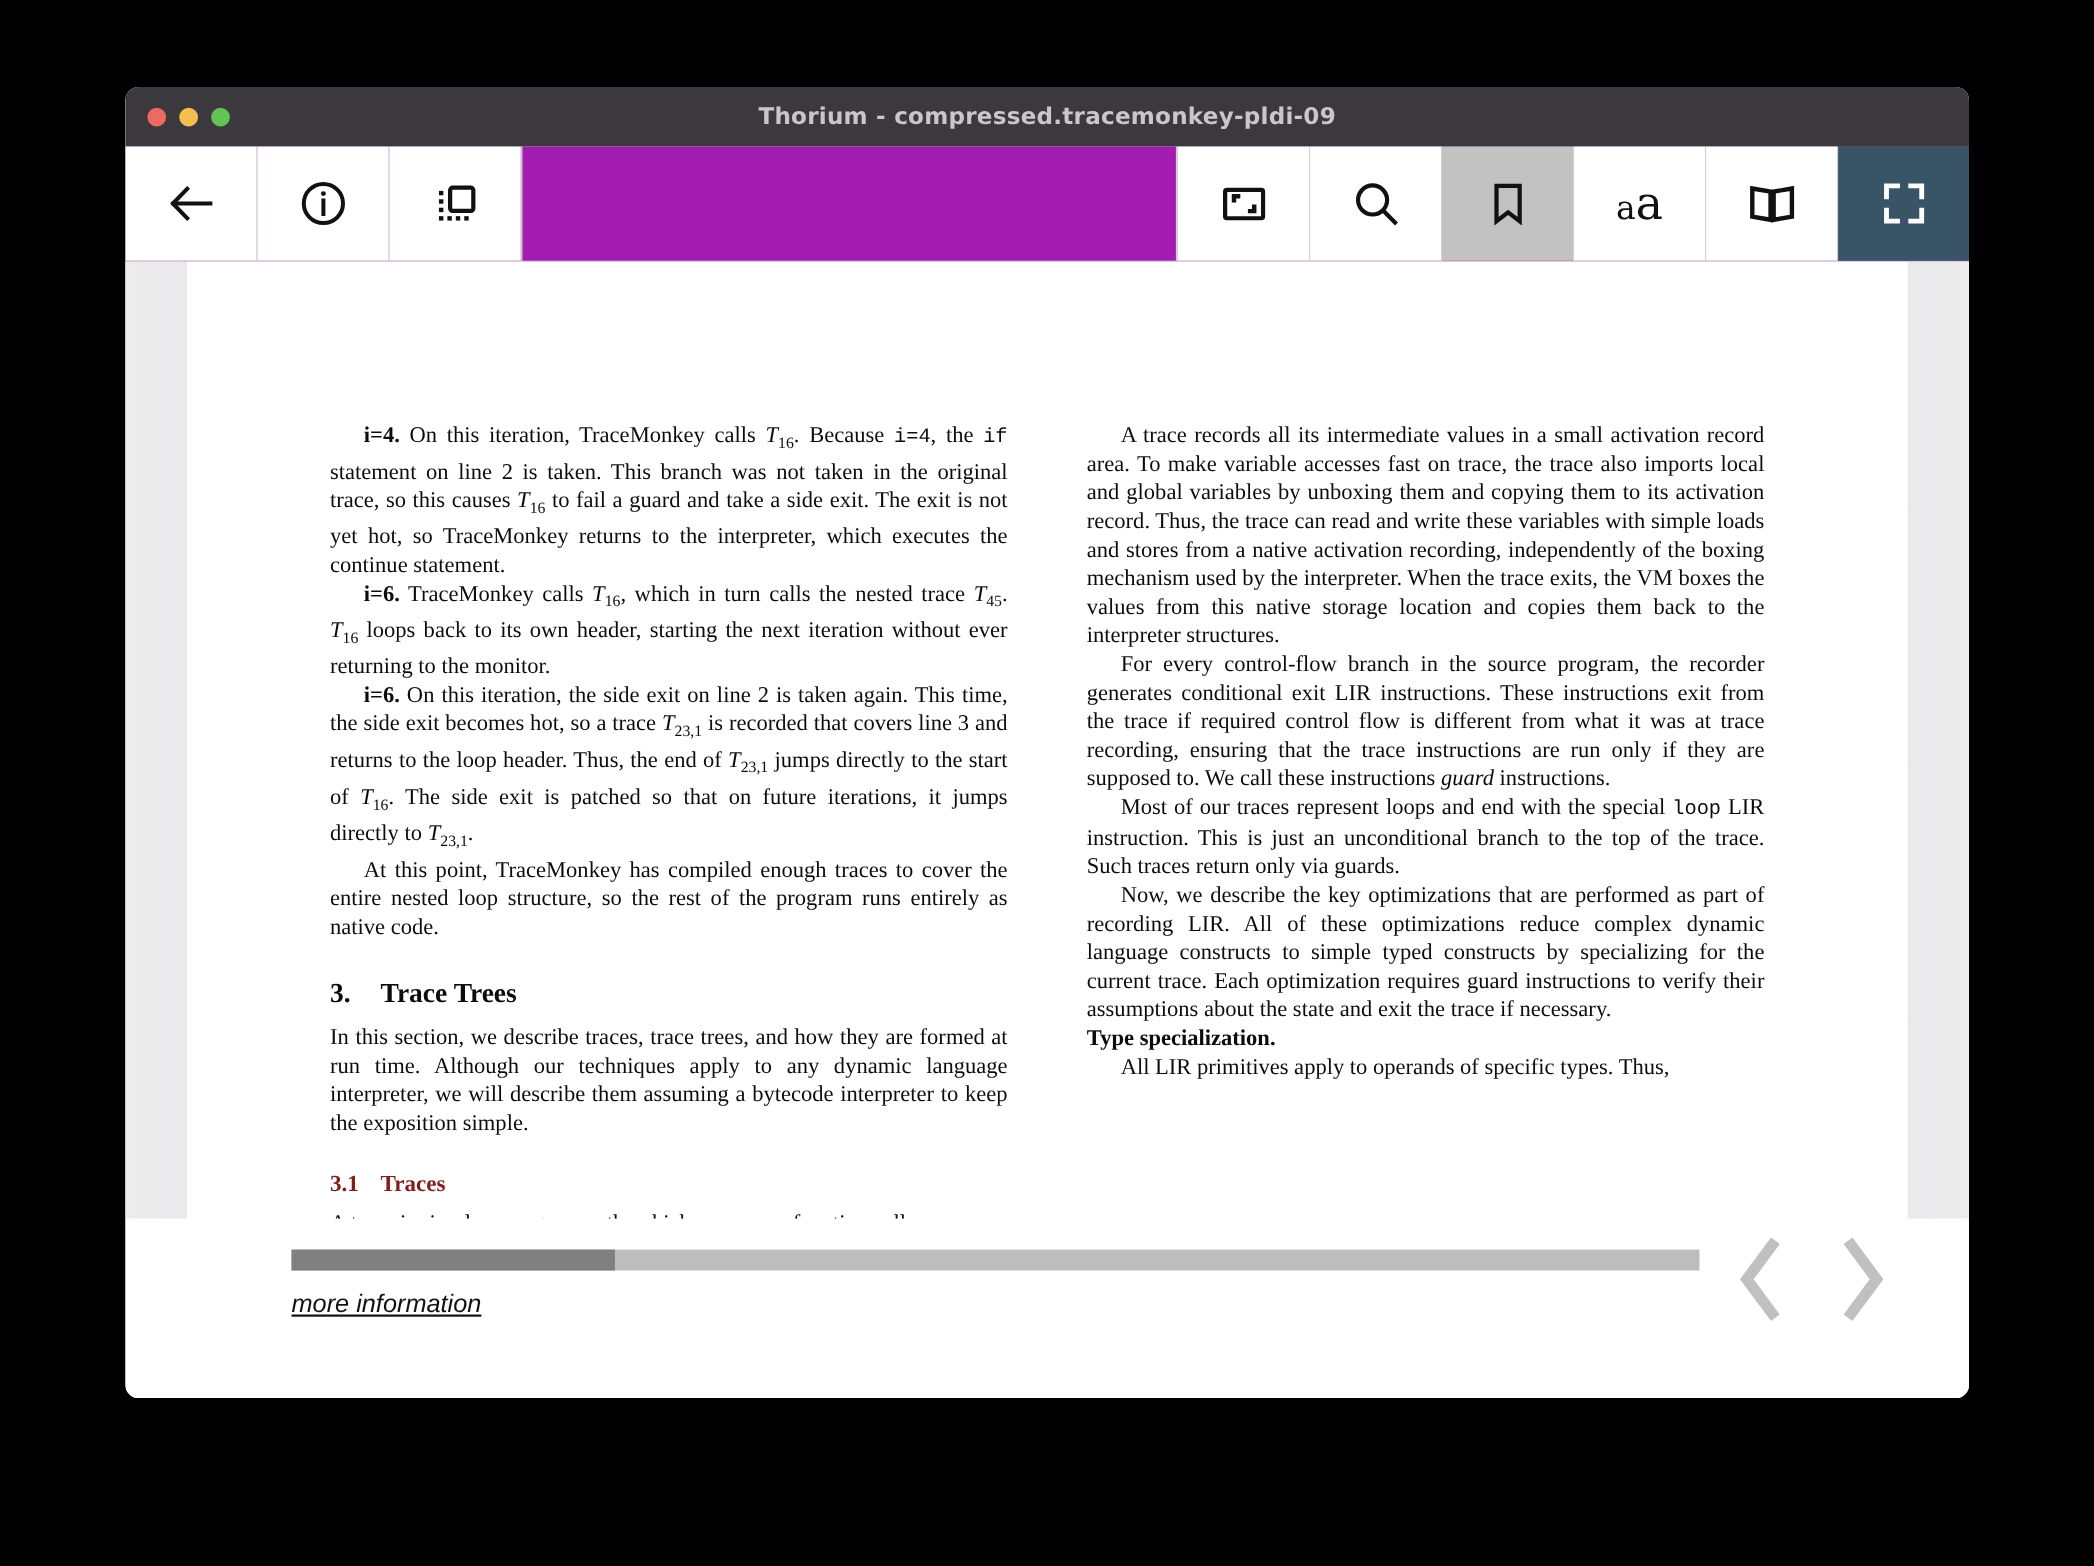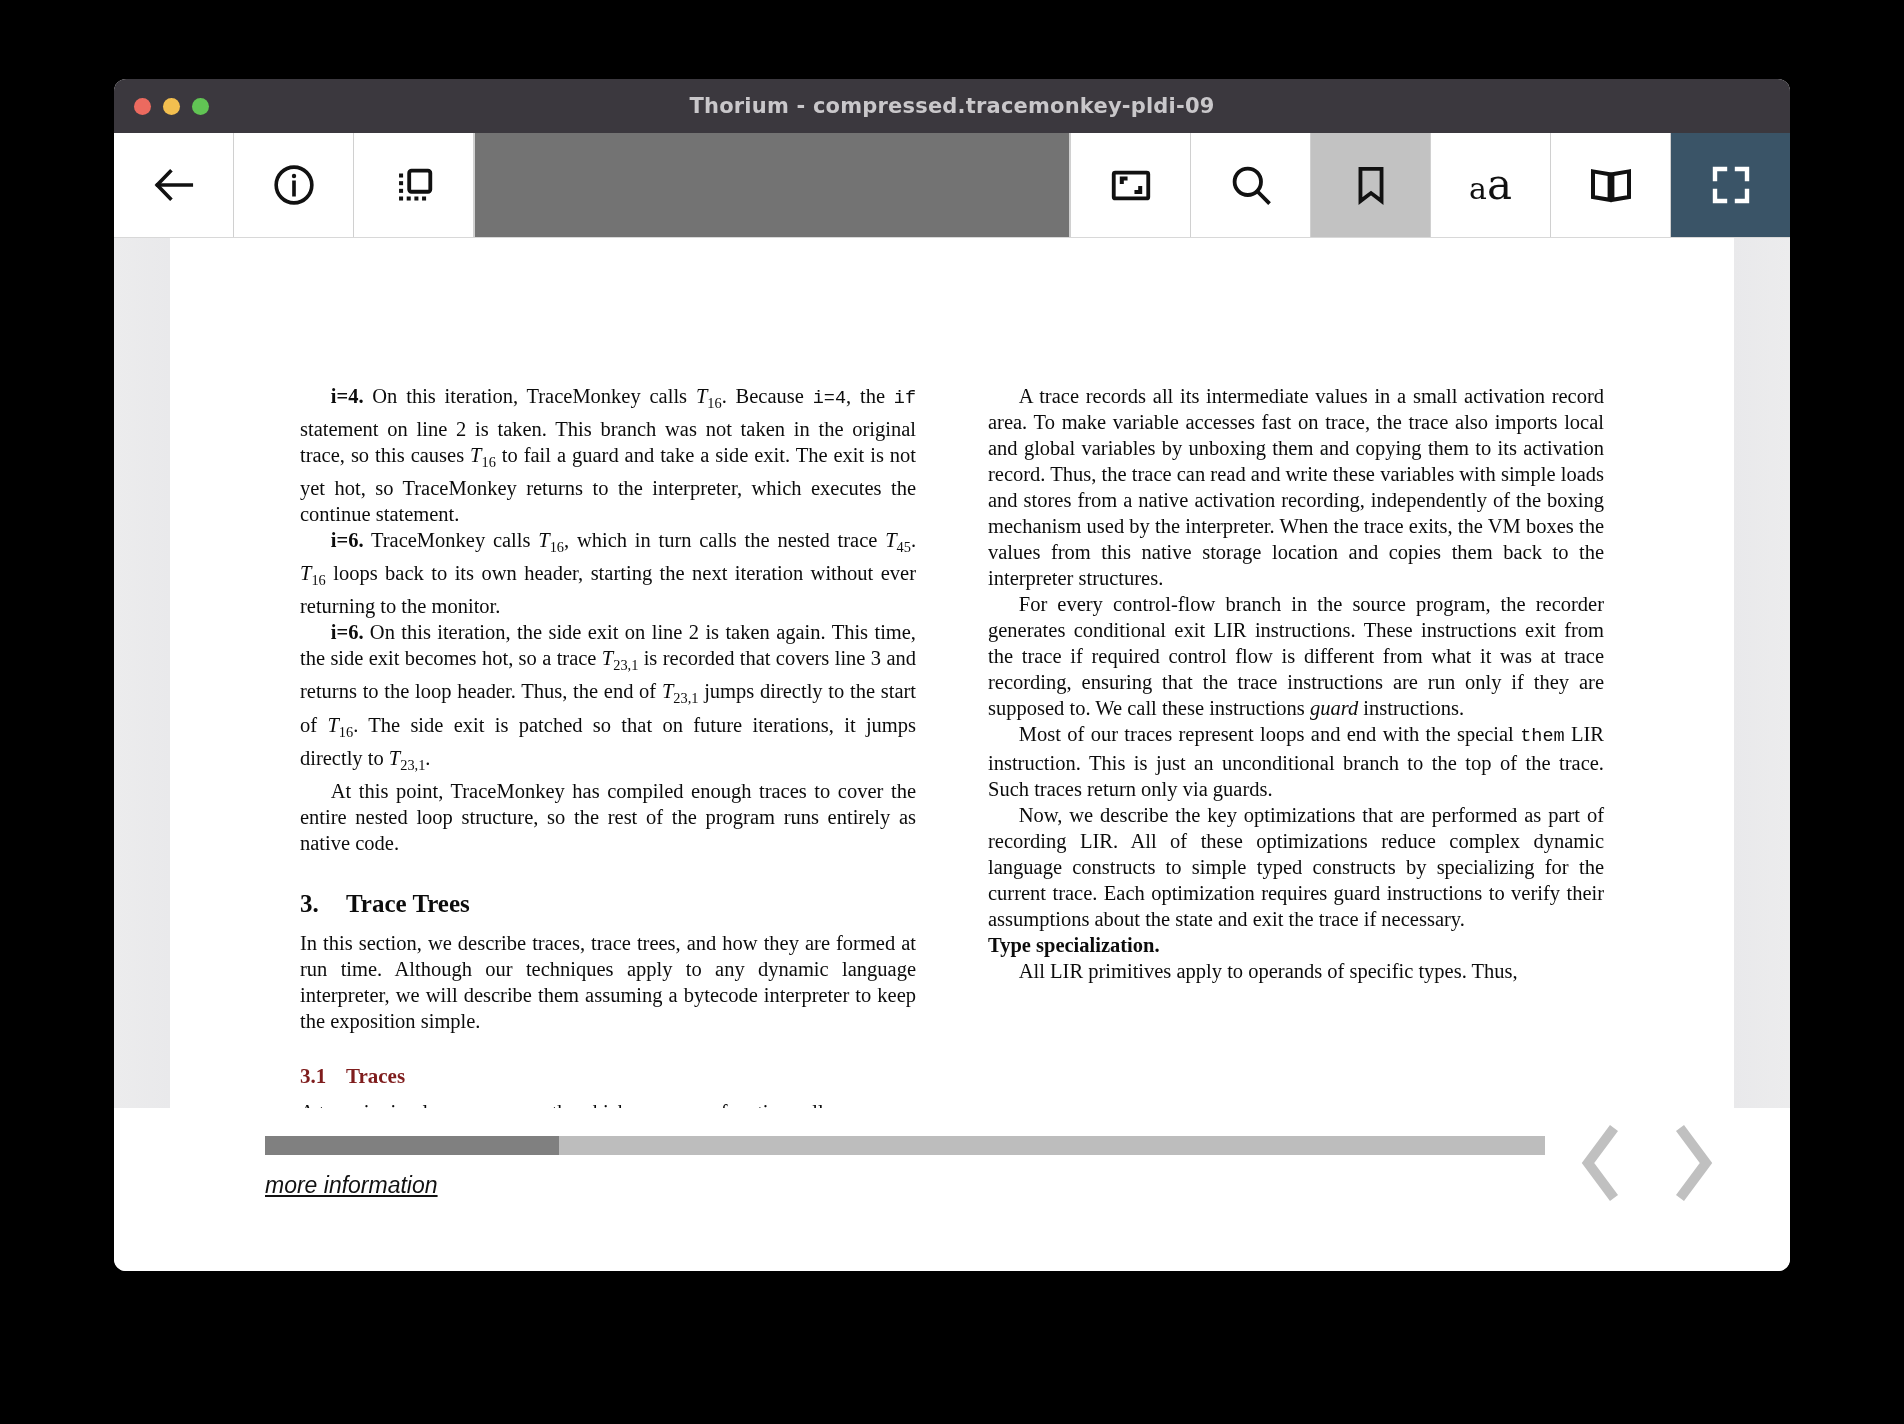--- a/index.html
+++ b/index.html
@@ -59,21 +59,21 @@
     font-size: 21px;
     font-weight: bold;
     letter-spacing: 0.2px;
     font-family: "DejaVu Sans", sans-serif;
   }
 
   
   .toolbar {
     display: flex;
     height: 104px;
-    background: #737373;
+    background: #a21caf;
     border-bottom: 1px solid #d8d8d8;
   }
   .tb-group { display: flex; }
   .tb-spacer { flex: 1 1 auto; border-left: 1px solid #d0d0d0; border-right: 1px solid #d0d0d0; }
   .tb-btn {
     width: 120px;
     height: 104px;
     display: flex;
     align-items: center;
     justify-content: center;
@@ -342,21 +342,21 @@
             <h3 class="subsec"><span class="num">3.1</span><span>Traces</span></h3>
 
             <p class="noindent">A trace is simply a program path, which may cross function call</p>
           </div>
 
           <div class="col">
             <p>A trace records all its intermediate values in a small activation record area. To make variable accesses fast on trace, the trace also imports local and global variables by unboxing them and copying them to its activation record. Thus, the trace can read and write these variables with simple loads and stores from a native activation recording, independently of the boxing mechanism used by the interpreter. When the trace exits, the VM boxes the values from this native storage location and copies them back to the interpreter structures.</p>
 
             <p>For every control-flow branch in the source program, the recorder generates conditional exit LIR instructions. These instructions exit from the trace if required control flow is different from what it was at trace recording, ensuring that the trace instructions are run only if they are supposed to. We call these instructions <span class="ital">guard</span> instructions.</p>
 
-            <p>Most of our traces represent loops and end with the special <span class="mono">them</span> LIR instruction. This is just an unconditional branch to the top of the trace. Such traces return only via guards.</p>
+            <p>Most of our traces represent loops and end with the special <span class="mono">loop</span> LIR instruction. This is just an unconditional branch to the top of the trace. Such traces return only via guards.</p>
 
             <p>Now, we describe the key optimizations that are performed as part of recording LIR. All of these optimizations reduce complex dynamic language constructs to simple typed constructs by specializing for the current trace. Each optimization requires guard instructions to verify their assumptions about the state and exit the trace if necessary.</p>
 
             <p class="noindent"><span class="runin">Type specialization.</span></p>
 
             <p>All LIR primitives apply to operands of specific types. Thus,</p>
           </div>
 
         </div>
       </div>

